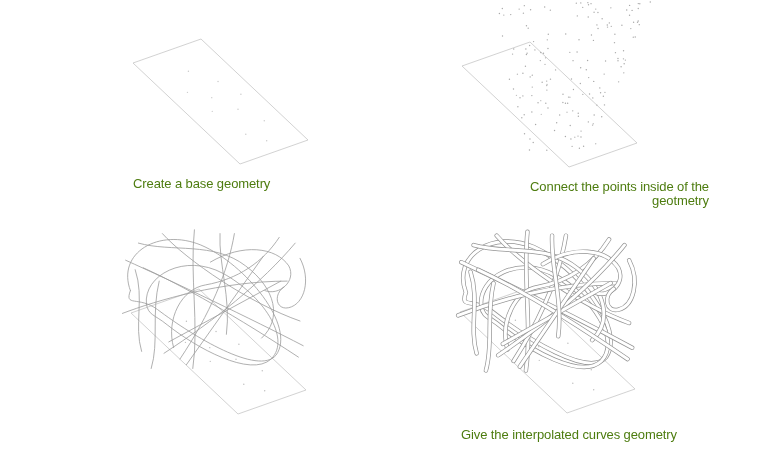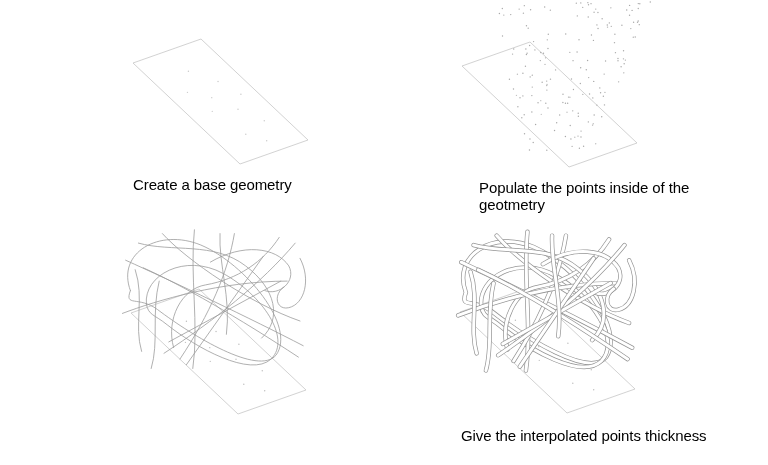--- a/index.html
+++ b/index.html
@@ -1,25 +1,26 @@
 <!DOCTYPE html>
 <html><head>
 <meta charset="utf-8">
 <style>
   html,body{margin:0;padding:0;background:#ffffff;}
   body{width:768px;height:465px;overflow:hidden;}
   .stage{position:relative;width:768px;height:465px;font-family:"Liberation Sans",sans-serif;background:#ffffff;}
   .stage svg{position:absolute;left:0;top:0;}
   .caption{
     position:absolute;
-    font-size:15px;
+    font-size:13px;
     line-height:1.1;
-    color:#000000;
+    color:#4d7c0f;
     white-space:pre-line;
     letter-spacing:-0.1px;
+    text-align:right;
   }
   #cap0{left:133px;top:177px;}
   #cap1{left:479px;top:180px;width:230px;}
   #cap2{left:132px;top:428px;}
   #cap3{left:461px;top:428px;}
 </style>
 </head>
 <body>
 
 <div class="stage">
@@ -286,17 +287,17 @@
           <path d="M88,146 L184,32" fill="none" stroke="#ffffff" stroke-width="3" stroke-linecap="round" vector-effect="non-scaling-stroke"></path>
           <path d="M24,46 C36,76 22,104 32,132" fill="none" stroke="#949494" stroke-width="4.4" stroke-linecap="round" vector-effect="non-scaling-stroke"></path>
           <path d="M24,46 C36,76 22,104 32,132" fill="none" stroke="#ffffff" stroke-width="3" stroke-linecap="round" vector-effect="non-scaling-stroke"></path>
           <path d="M130,8 C128,40 144,76 138,114" fill="none" stroke="#949494" stroke-width="4.4" stroke-linecap="round" vector-effect="non-scaling-stroke"></path>
           <path d="M130,8 C128,40 144,76 138,114" fill="none" stroke="#ffffff" stroke-width="3" stroke-linecap="round" vector-effect="non-scaling-stroke"></path>
         </g>
       </g>
   </svg>
 
   <div class="caption" id="cap0">Create a base geometry</div>
-  <div class="caption" id="cap1">Populate the points inside of the
+  <div class="caption" id="cap1">Connect the points inside of the
 geotmetry</div>
-  <div class="caption" id="cap3">Give the interpolated points thickness</div>
+  <div class="caption" id="cap3">Give the interpolated curves geometry</div>
 
 </div>
 
 </body></html>

